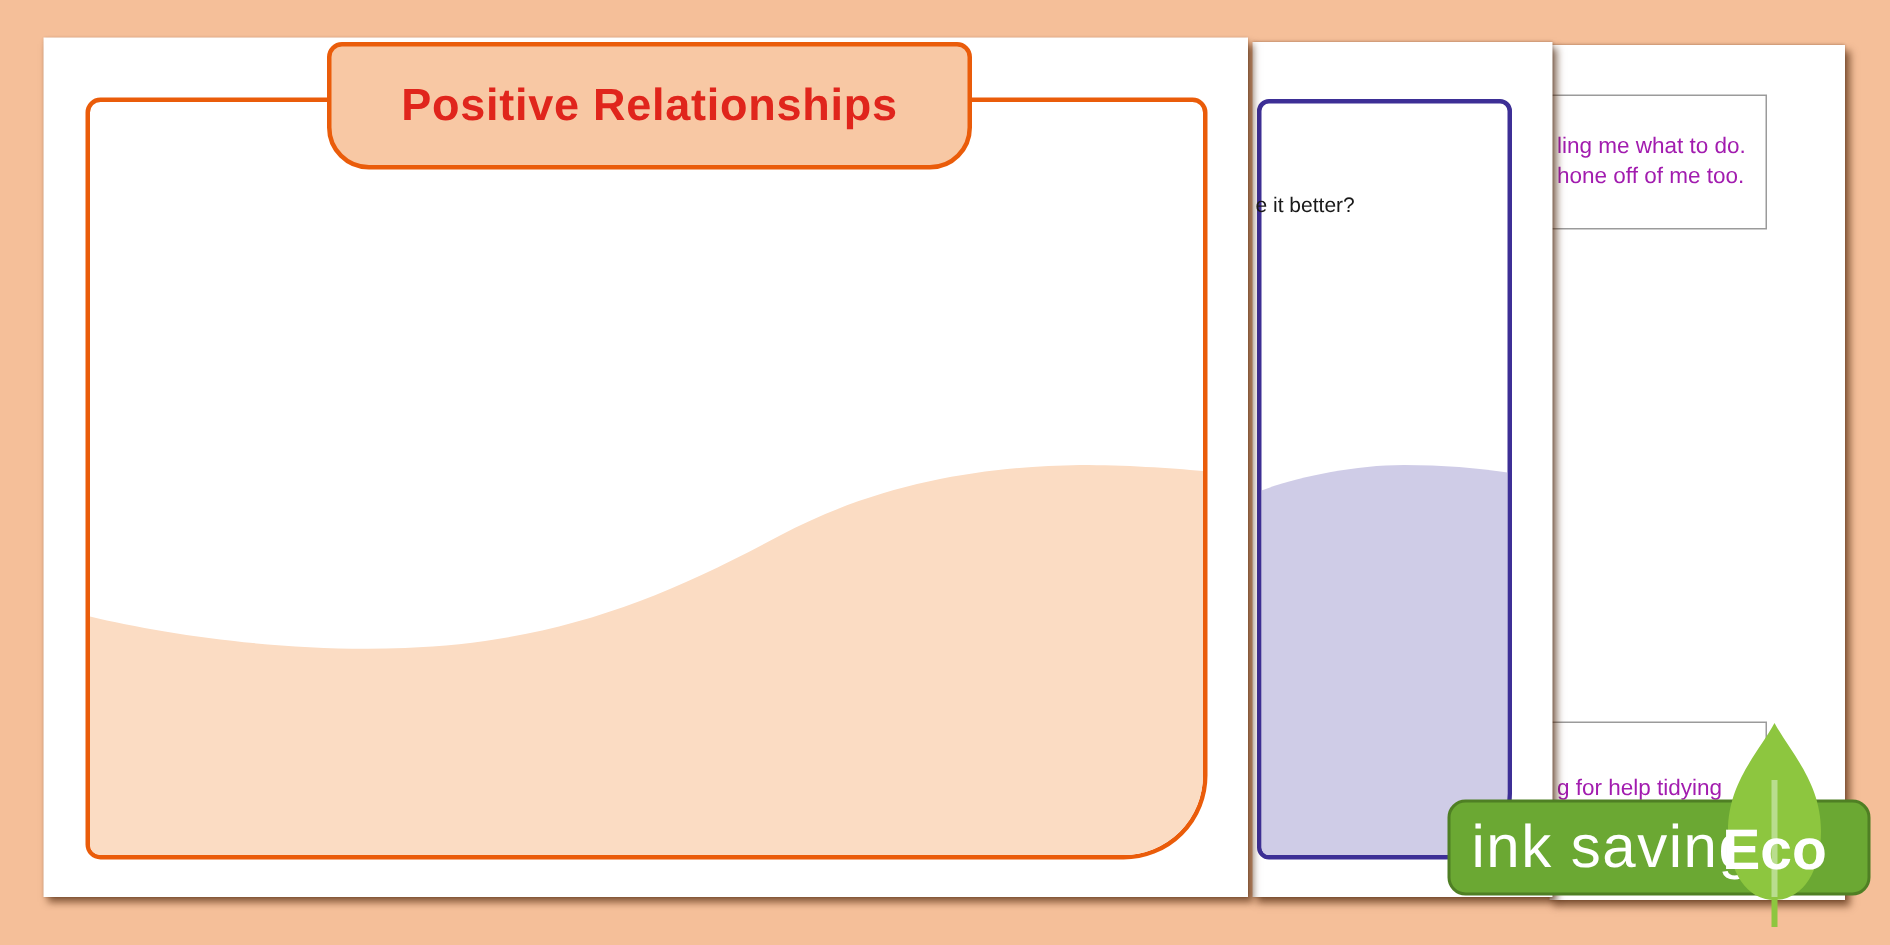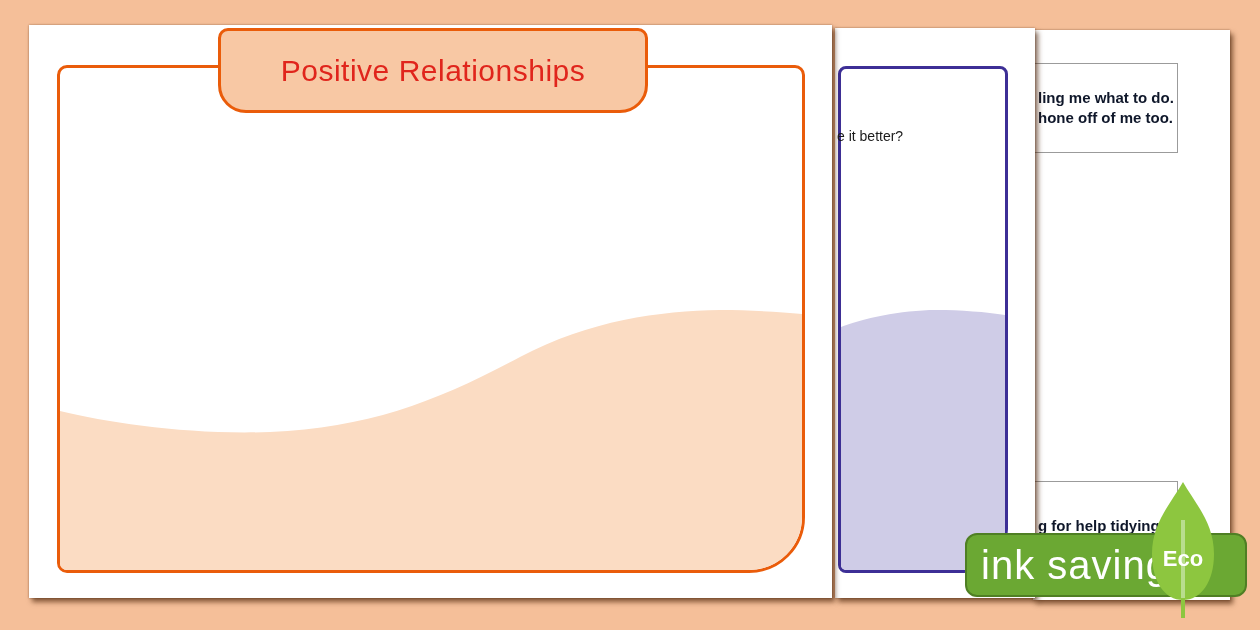--- a/index.html
+++ b/index.html
@@ -20,21 +20,21 @@
     border-radius:10px 10px 56px 10px;overflow:hidden;z-index:1;
   }
   #wave1{position:absolute;left:0;bottom:0;width:742px;height:265px;display:block;}
   #title-tab{
     position:absolute;left:189px;top:3px;width:430px;height:85px;
     box-sizing:border-box;border:3px solid #ea5c0a;background:#f8c8a4;
     border-radius:10px 10px 28px 28px;z-index:2;
     display:flex;align-items:center;justify-content:center;
   }
   #title-tab .title{
-    color:#e0251c;font-size:30px;font-weight:normal;letter-spacing:.5px;
+    color:#e0251c;font-size:30px;font-weight:bold;letter-spacing:.5px;
   }
   #page1 .subtitle{
     position:absolute;left:28px;top:120px;width:748px;text-align:center;
     font-size:15px;color:#1a1a1a;z-index:2;
   }
   
   #page2{left:835px;top:28px;width:200px;height:570px;z-index:2;}
   #frame2{
     position:absolute;left:3px;top:38px;width:170px;height:507px;
     box-sizing:border-box;border:3px solid #3d2f96;
@@ -46,39 +46,39 @@
     white-space:nowrap;
   }
   
   #page3{left:1033px;top:30px;width:197px;height:570px;z-index:1;}
   .card{
     position:absolute;left:-20px;width:165px;box-sizing:border-box;
     border:1px solid #9b9b9b;background:#ffffff;
     display:flex;flex-direction:column;justify-content:center;
     padding-left:24px;
   }
-  .card .ln{font-size:15px;line-height:20px;color:#0f172a;white-space:nowrap;font-weight:bold;}
+  .card .ln{font-size:15px;line-height:20px;color:#a21caf;white-space:nowrap;}
   #card1{top:33px;height:90px;}
   #card2{top:138px;height:89px;}
   #card3{top:242px;height:88px;}
   #card4{top:348px;height:90px;}
   #card5{top:451px;height:90px;}
   
   #eco-band{
     position:absolute;left:965px;top:533px;width:282px;height:64px;
     box-sizing:border-box;background:#6ba833;border:2px solid #4f7f24;
     border-radius:12px;z-index:5;display:flex;align-items:center;
   }
   #eco-band .band-label{
     color:#ffffff;font-size:40px;padding-left:14px;letter-spacing:1px;
   }
   #eco-leaf{position:absolute;left:1144px;top:480px;width:78px;height:140px;z-index:6;}
   #eco-label{
     position:absolute;left:1144px;top:546px;width:78px;text-align:center;
-    color:#ffffff;font-size:22px;font-weight:bold;z-index:7;
+    color:#ffffff;font-size:38px;font-weight:bold;z-index:7;
   }
 </style>
 </head>
 <body>
 
 <div class="page" id="page3">
   <div class="card" id="card1">
     <div class="ln">ling me what to do.</div>
     <div class="ln">hone off of me too.</div>
   </div>

